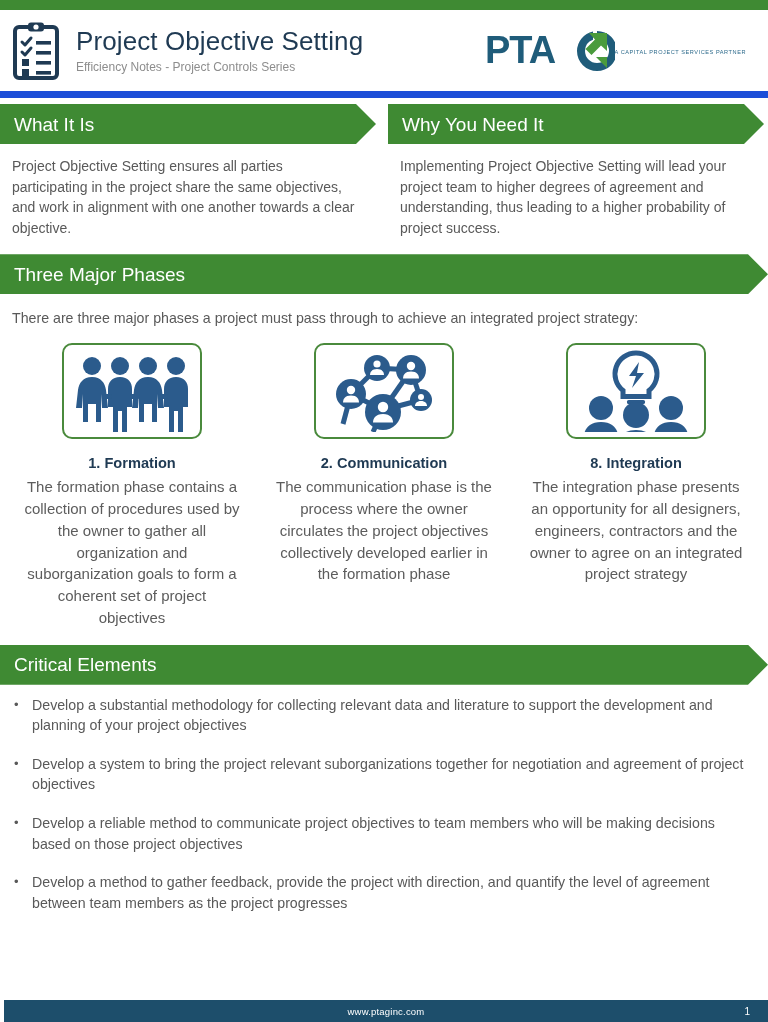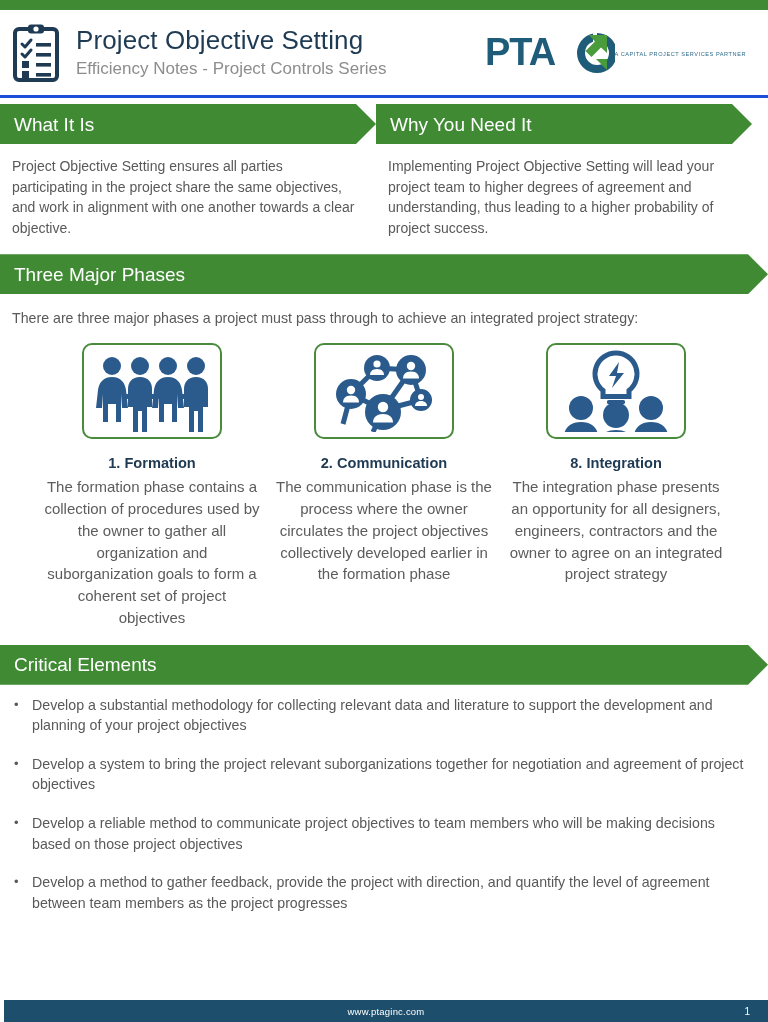--- a/index.html
+++ b/index.html
@@ -34,21 +34,21 @@
   }
 
   
   .header {
     height: 88px;
     flex: 0 0 auto;
     display: flex;
     align-items: center;
     padding: 0 16px 0 10px;
     box-sizing: border-box;
-    border-bottom: 3px solid #1d4ed8;
+    border-bottom: 7px solid #1d4ed8;
     background: #ffffff;
   }
   .clipboard-icon {
     width: 52px;
     height: 64px;
     flex: 0 0 auto;
     margin-right: 14px;
     display: flex;
     align-items: center;
     justify-content: center;
@@ -60,21 +60,21 @@
     justify-content: center;
   }
   .page-title {
     font-size: 26px;
     color: #1f3a53;
     letter-spacing: 0.1px;
     line-height: 1.08;
     font-weight: 400;
   }
   .page-subtitle {
-    font-size: 17px;
+    font-size: 12px;
     color: #8d8d8d;
     margin-top: 6px;
     line-height: 1.1;
   }
   .logo-block {
     flex: 0 0 auto;
     display: flex;
     flex-direction: row;
     align-items: center;
     margin-right: 6px;
@@ -107,20 +107,21 @@
     box-sizing: border-box;
     font-size: 19px;
     font-weight: 400;
     clip-path: polygon(0 0, calc(100% - 20px) 0, 100% 50%, calc(100% - 20px) 100%, 0 100%);
   }
   .banner-title { line-height: 1; }
 
   
   .two-col {
     display: flex;
+    gap: 12px;
     padding: 6px 0 0 0;
   }
   .col { width: 376px; }
   .col-body {
     padding: 12px 16px 0 12px;
     font-size: 14px;
     line-height: 1.47;
     color: #595959;
   }
 
@@ -130,21 +131,21 @@
     padding: 14px 12px 0 12px;
     font-size: 14.2px;
     line-height: 1.45;
     color: #595959;
   }
 
   
   .phases {
     display: flex;
     justify-content: center;
-    gap: 8px;
+    gap: 28px;
     padding: 14px 10px 0 10px;
   }
   .phase {
     width: 224px;
     display: flex;
     flex-direction: column;
     align-items: center;
     text-align: center;
   }
   .phase-icon-box {

